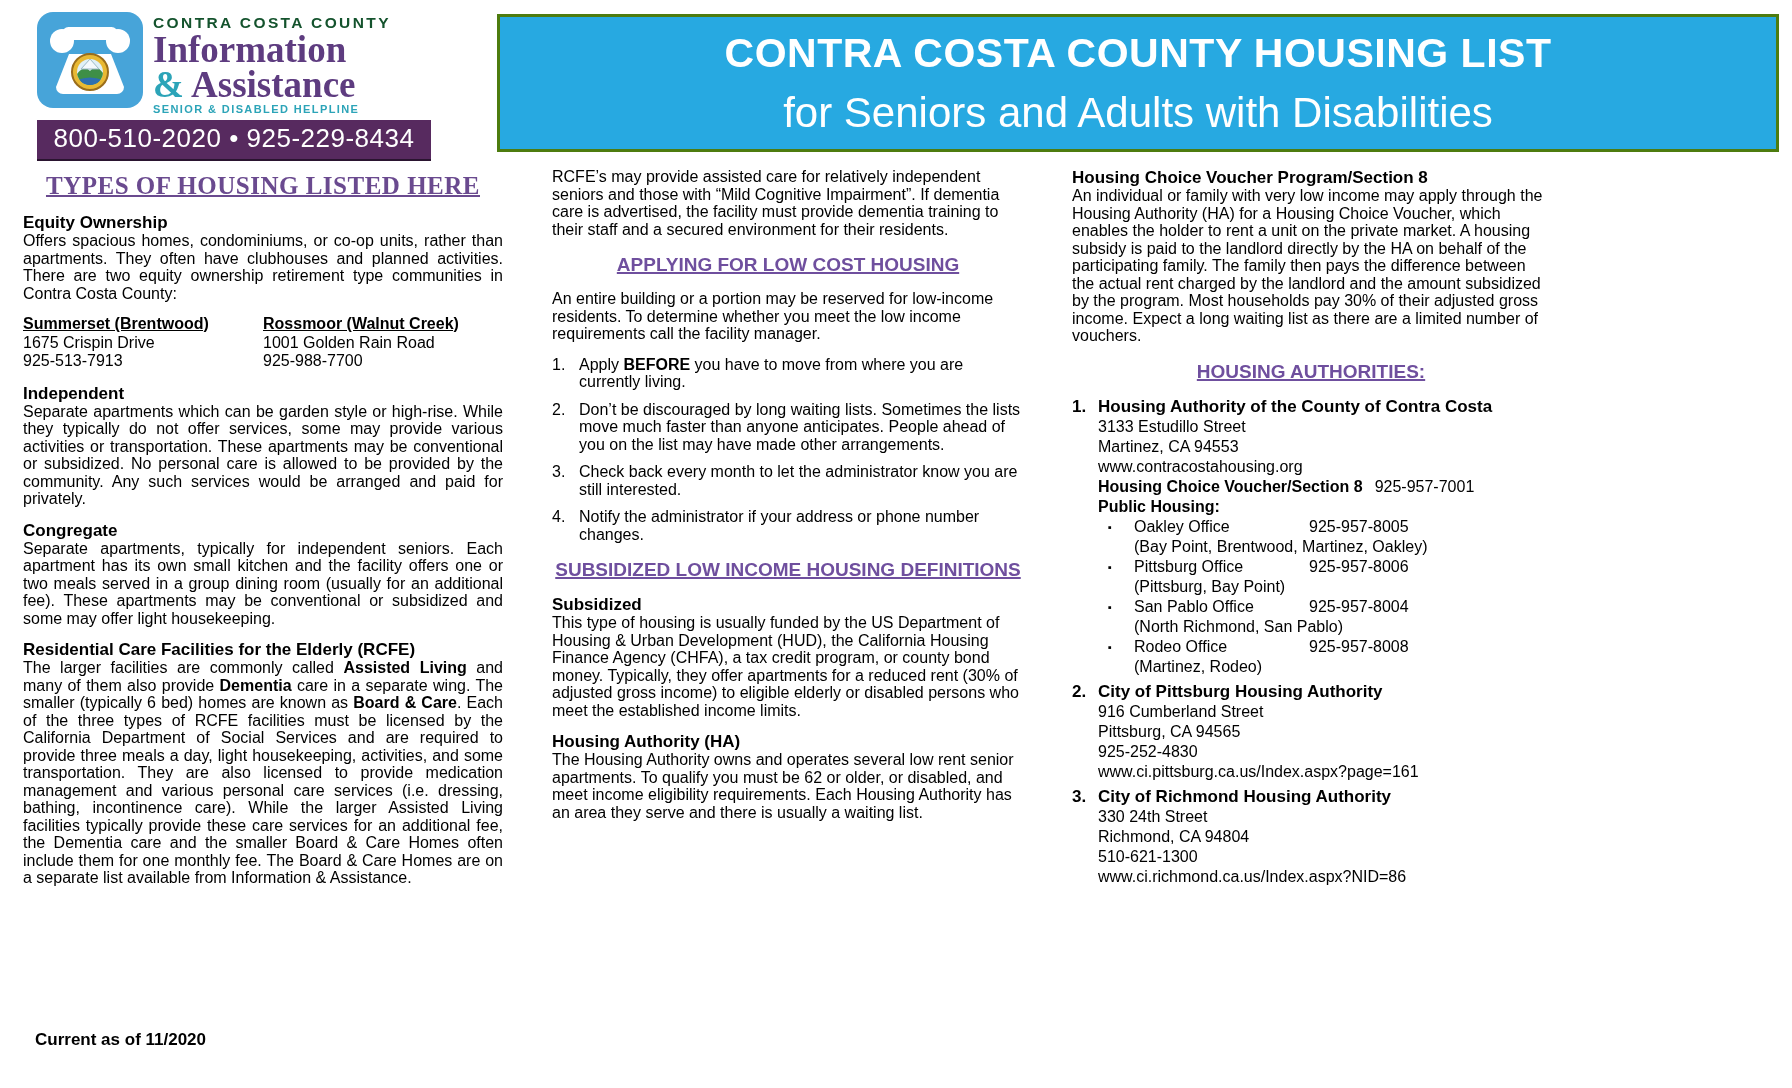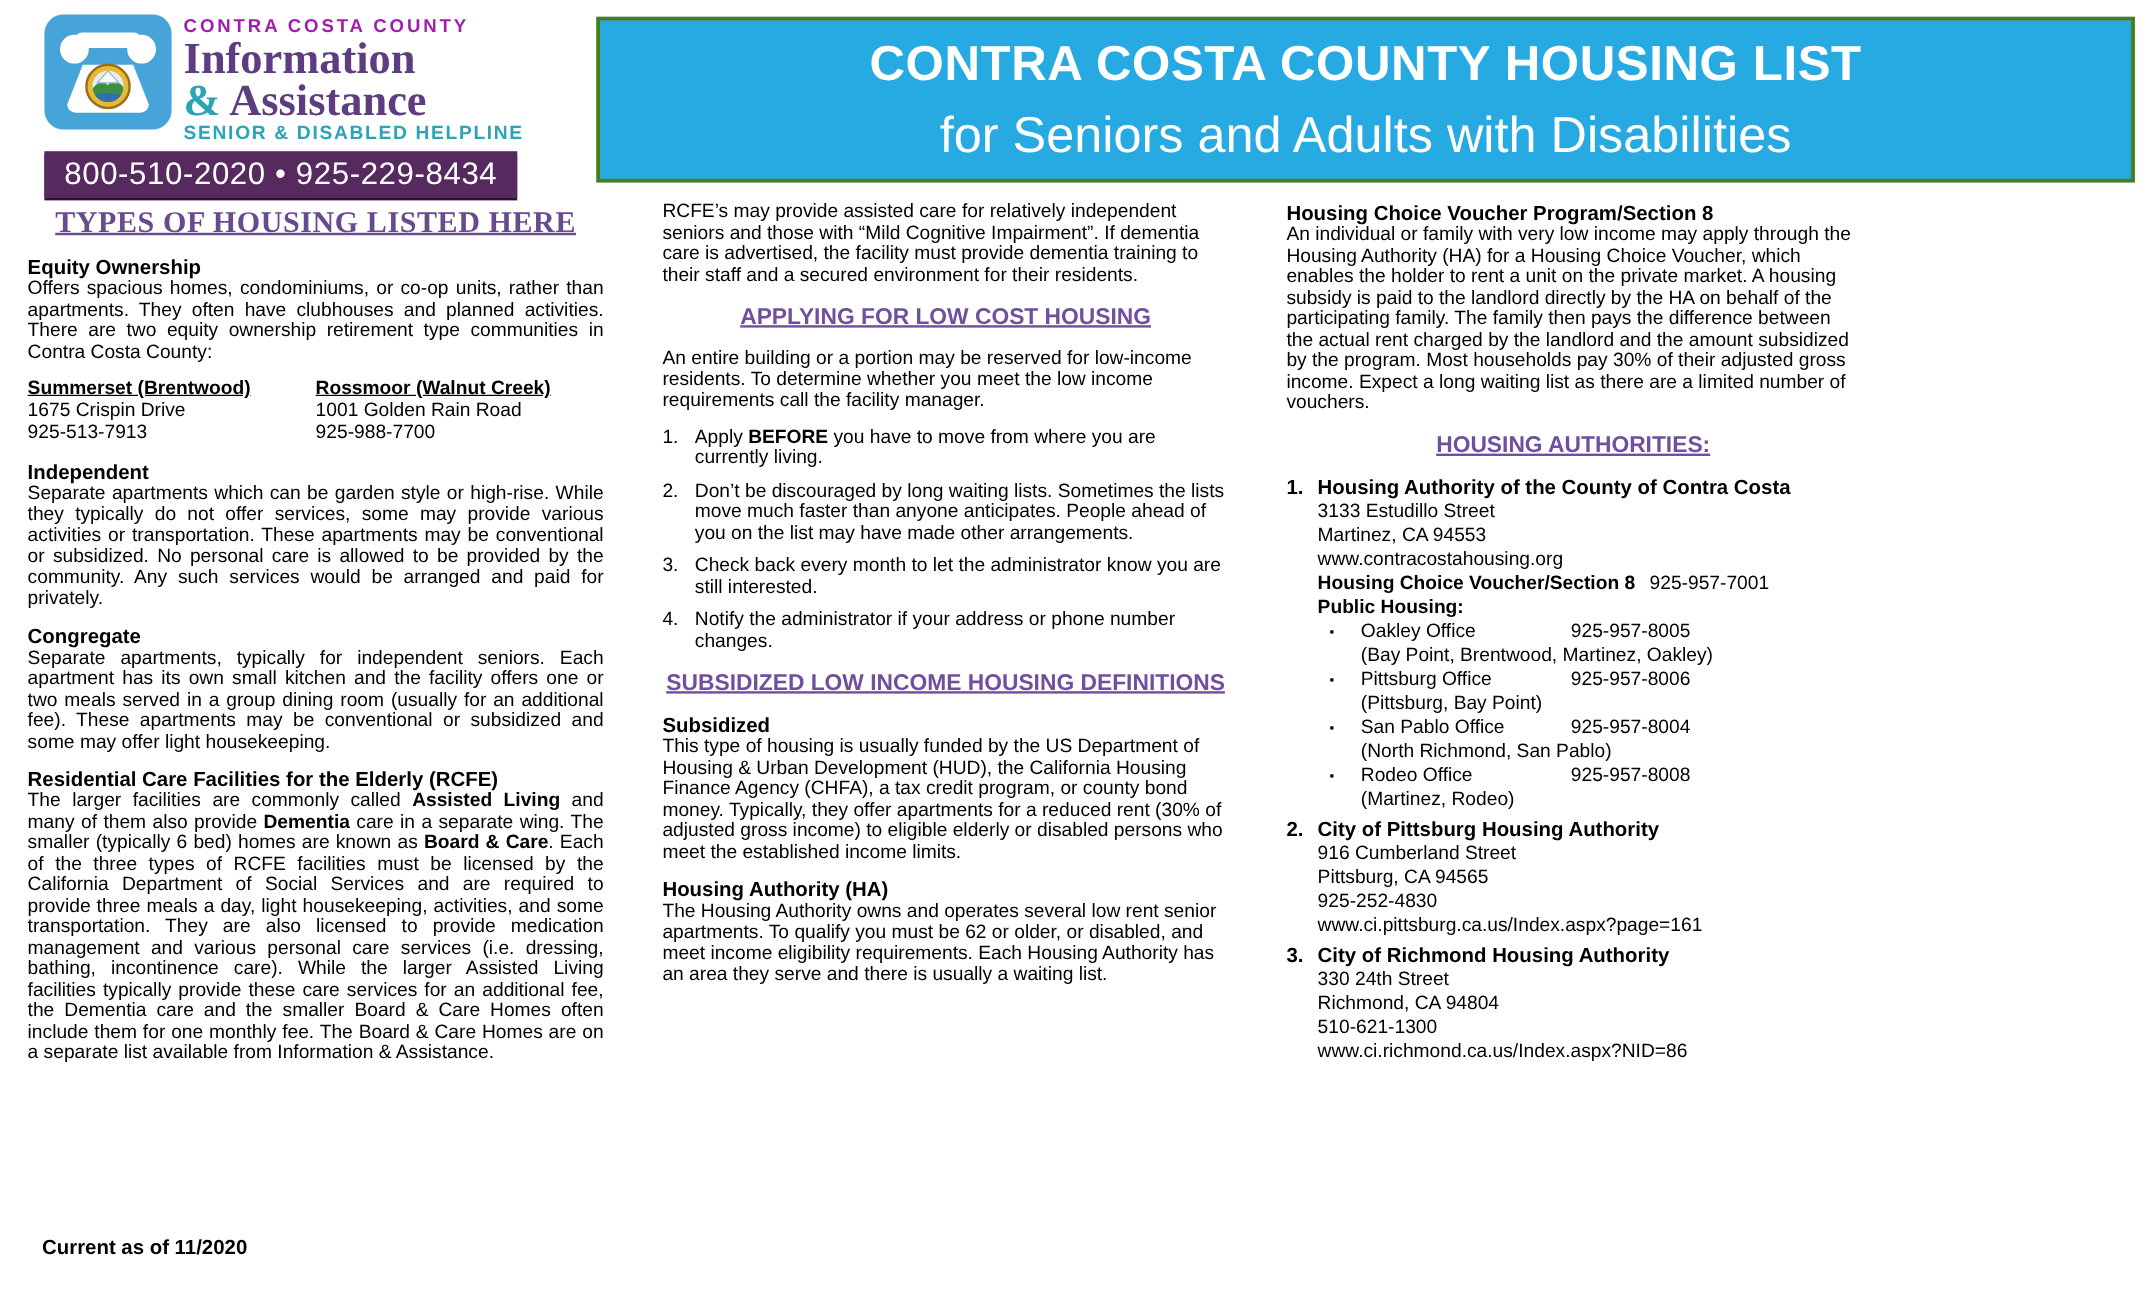--- a/index.html
+++ b/index.html
@@ -7,24 +7,24 @@
     position:relative; width:1792px; height:1088px; background:#ffffff;
     font-family:"Liberation Sans", sans-serif; color:#000; overflow:hidden;
     margin:0 auto;
   }
 
   
   .logo-block { position:absolute; left:37px; top:12px; width:394px; }
   .logo-row { display:flex; align-items:flex-start; }
   .logo-icon { width:106px; height:96px; background:#47a4d9; border-radius:16px; flex:0 0 auto; }
   .logo-text { margin-left:10px; padding-top:2px; }
-  .logo-county { color:#a21caf; font-size:15.5px; font-weight:bold; letter-spacing:2.4px; white-space:nowrap; }
+  .logo-county { color:#14532d; font-size:15.5px; font-weight:bold; letter-spacing:2.4px; white-space:nowrap;text-align:center; }
   .logo-big { font-family:"Liberation Serif", serif; font-size:37px; line-height:35px; font-weight:600; color:#5e3c80; white-space:nowrap; }
   .logo-big .amp { color:#2ca4b8; }
-  .logo-tag { color:#2ca4b8; font-size:16px; font-weight:bold; letter-spacing:1.4px; margin-top:1px; white-space:nowrap; }
+  .logo-tag { color:#2ca4b8; font-size:11px; font-weight:bold; letter-spacing:1.4px; margin-top:1px; white-space:nowrap; }
   .phone-bar { margin-top:5px; background:#572a5f; color:#fff; text-align:center;
                font-size:26px; letter-spacing:0.5px; padding:3px 0 5px; font-weight:400;
                box-shadow:0 2px 0 #2a1430; }
 
   
   .banner { position:absolute; left:497px; top:14px; width:1282px; height:138px;
             background:#27a9e1; border:3px solid #4d7c0f; box-sizing:border-box;
             display:flex; flex-direction:column; align-items:center; justify-content:center; }
   .banner-title { color:#fff; font-size:41px; font-weight:bold; letter-spacing:0.5px; }
   .banner-sub { color:#fff; font-size:42px; font-weight:normal; margin-top:12px; }

